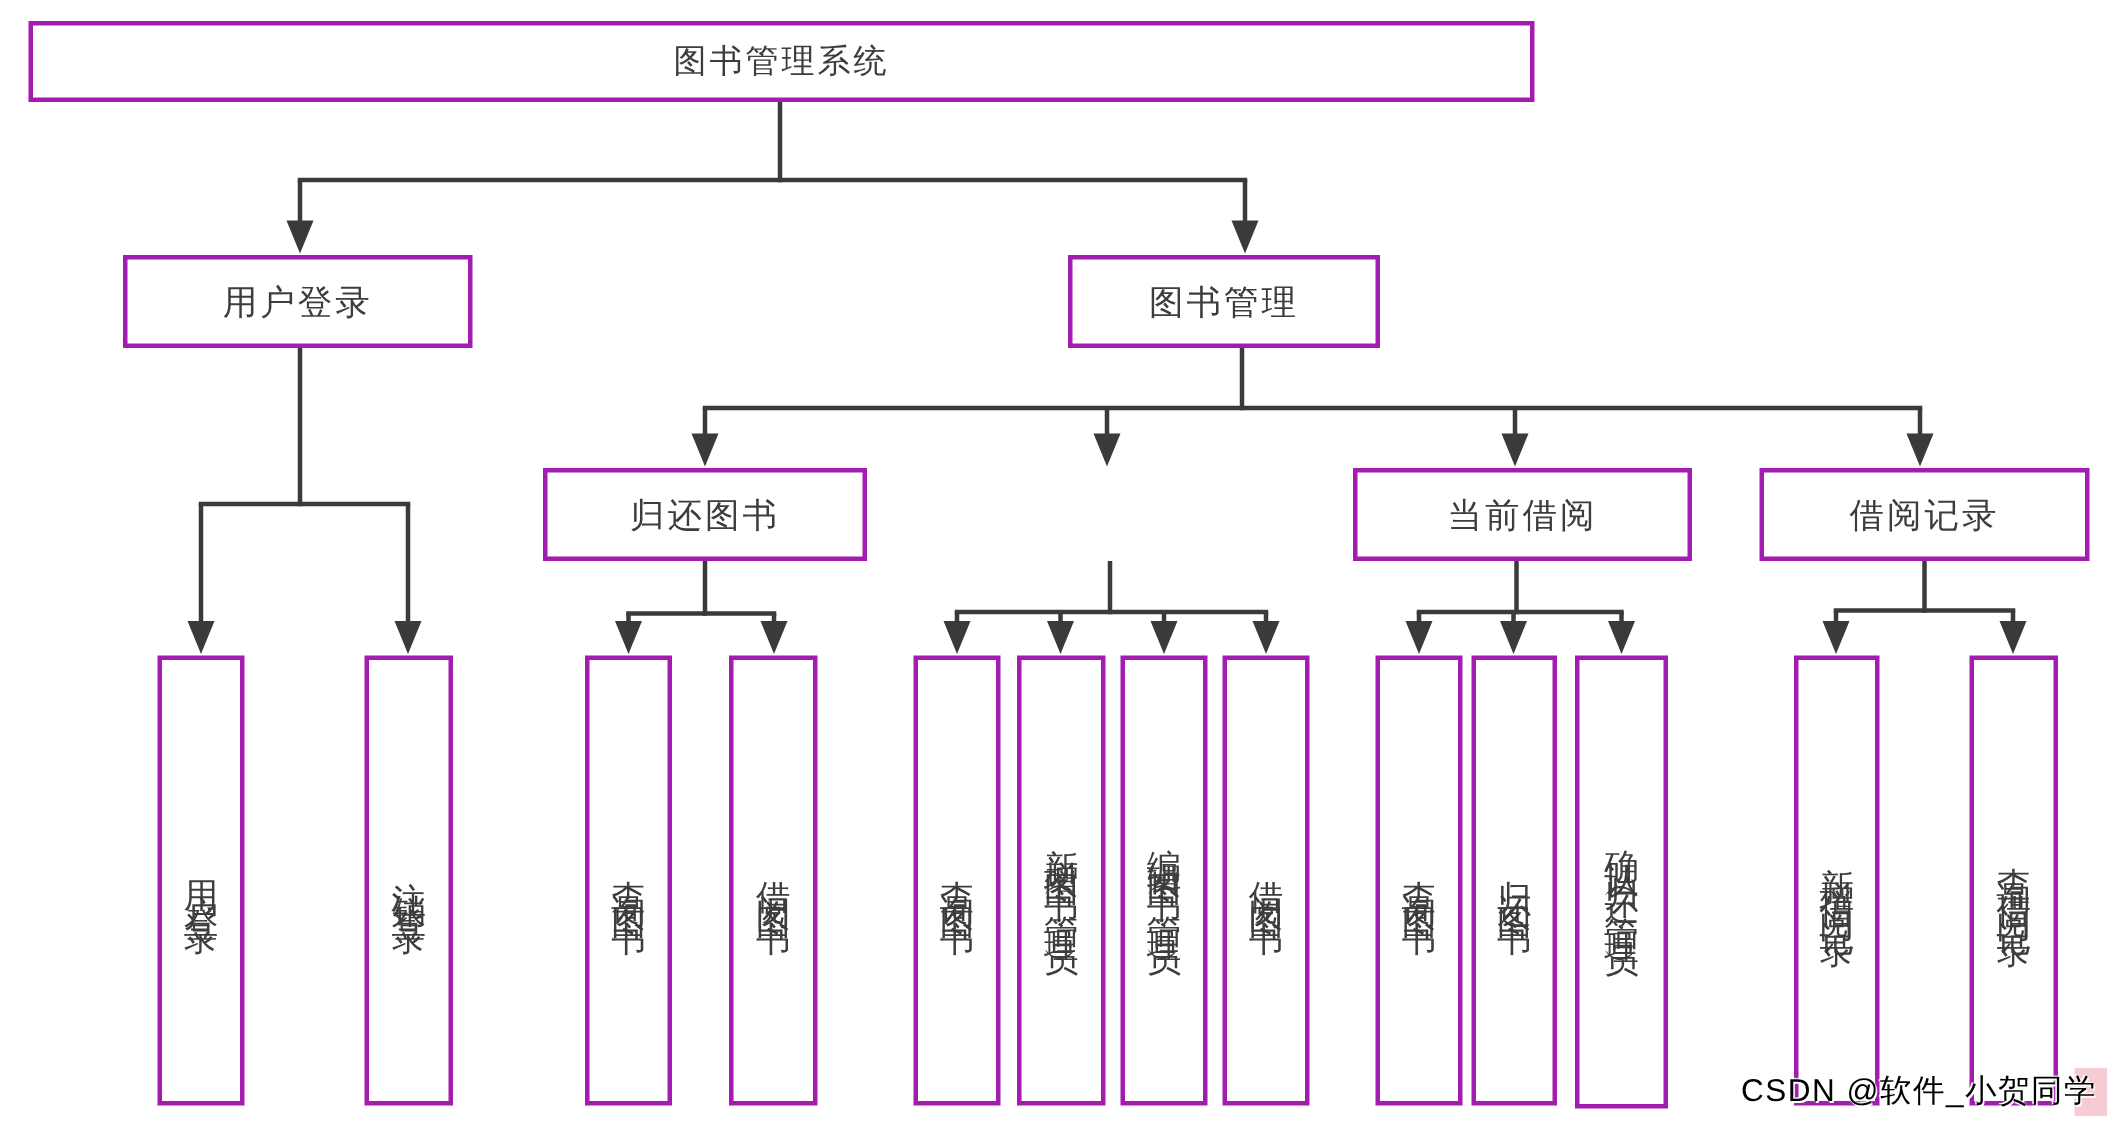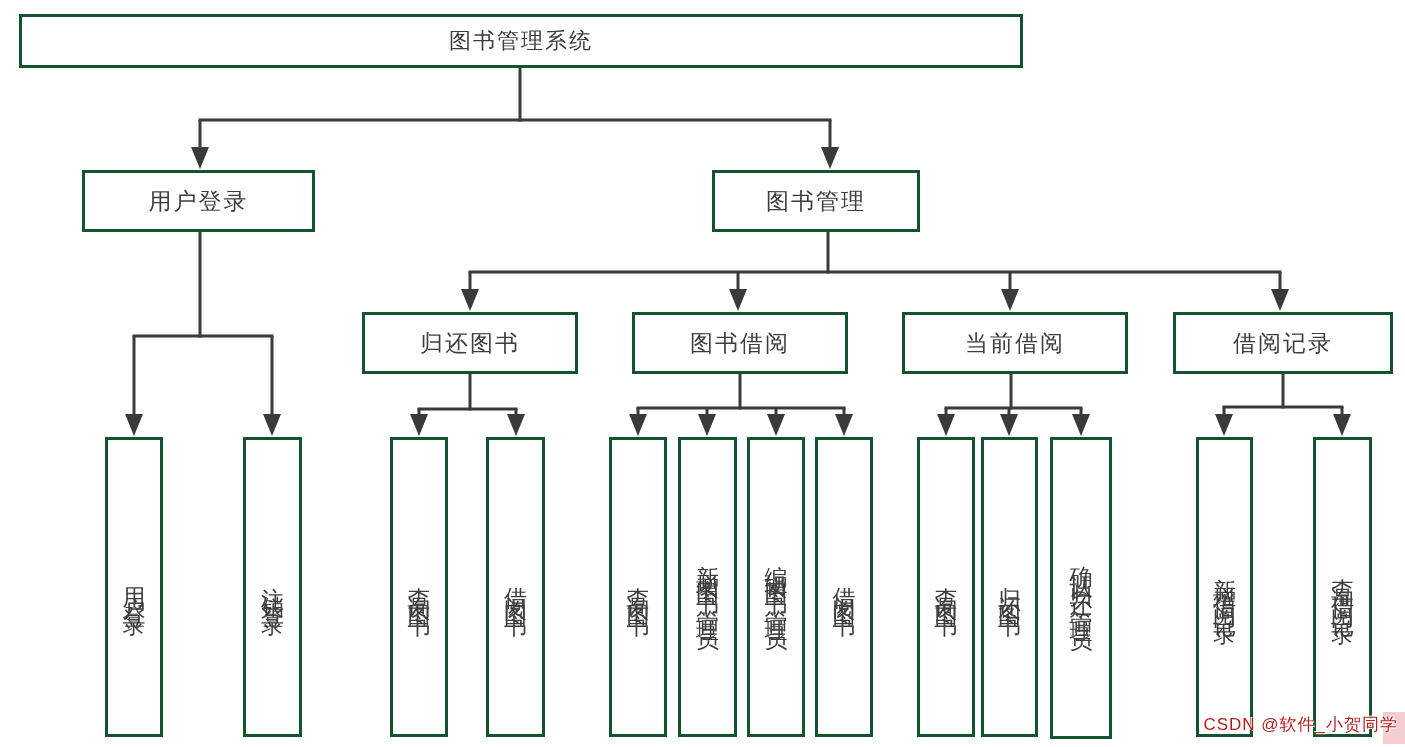--- a/index.html
+++ b/index.html
@@ -7,43 +7,43 @@
     position:relative;
     width:1405px;height:747px;
     background:#ffffff;
     font-family:"Liberation Sans","DejaVu Sans",sans-serif;
     overflow:hidden;
   }
   .connectors{position:absolute;left:0;top:0;z-index:1;}
   .node{
     position:absolute;
     box-sizing:border-box;
-    border:3px solid #14532d;
+    border:3px solid #a21caf;
     background:#ffffff;
     color:#3d3d3d;
     display:flex;align-items:center;justify-content:center;
     z-index:2;
     text-align:center;
   }
   .h{font-size:23px;letter-spacing:2px;}
   .root{font-size:22px;}
   .v{
     writing-mode:vertical-rl;
     text-orientation:mixed;
     font-size:23px;
     letter-spacing:9px;
     line-height:1;
   }
   .watermark{
     position:absolute;
     right:7px;top:713px;
     z-index:3;
-    font-size:17px;
+    font-size:21px;
     letter-spacing:1px;
-    color:#b91c1c;
+    color:#000000;
     text-shadow:1px 1px 0 #ffffff,-1px -1px 0 #ffffff,0 0 2px #ffffff;
     white-space:nowrap;
   }
   .wm-pink{
     position:absolute;
     left:1383px;top:712px;width:22px;height:32px;
     background:#f6ccd3;
     z-index:2;
   }
 </style>
@@ -117,21 +117,20 @@
       <polygon points="1333,414 1351,414 1342,436"></polygon>
     </g>
   </svg>
 
   <div class="node h root" style="left:19px;top:14px;width:1004px;height:54px;">图书管理系统</div>
 
   <div class="node h" style="left:82px;top:170px;width:233px;height:62px;">用户登录</div>
   <div class="node h" style="left:712px;top:170px;width:208px;height:62px;">图书管理</div>
 
   <div class="node h" style="left:362px;top:312px;width:216px;height:62px;">归还图书</div>
-  <div class="node h" style="left:632px;top:312px;width:216px;height:62px;">图书借阅</div>
   <div class="node h" style="left:902px;top:312px;width:226px;height:62px;">当前借阅</div>
   <div class="node h" style="left:1173px;top:312px;width:220px;height:62px;">借阅记录</div>
 
   <div class="node v" style="left:105px;top:437px;width:58px;height:300px;">用户登录</div>
   <div class="node v" style="left:243px;top:437px;width:59px;height:300px;">注销登录</div>
 
   <div class="node v" style="left:390px;top:437px;width:58px;height:300px;">查询图书</div>
   <div class="node v" style="left:486px;top:437px;width:59px;height:300px;">借阅图书</div>
 
   <div class="node v" style="left:609px;top:437px;width:58px;height:300px;">查询图书</div>

